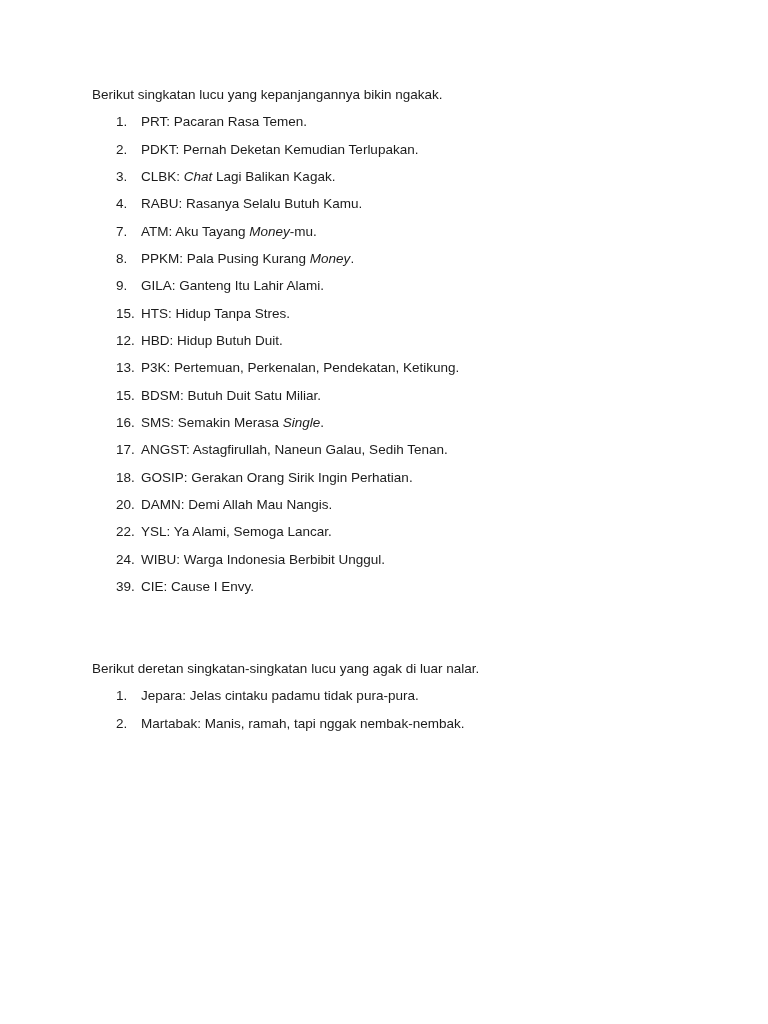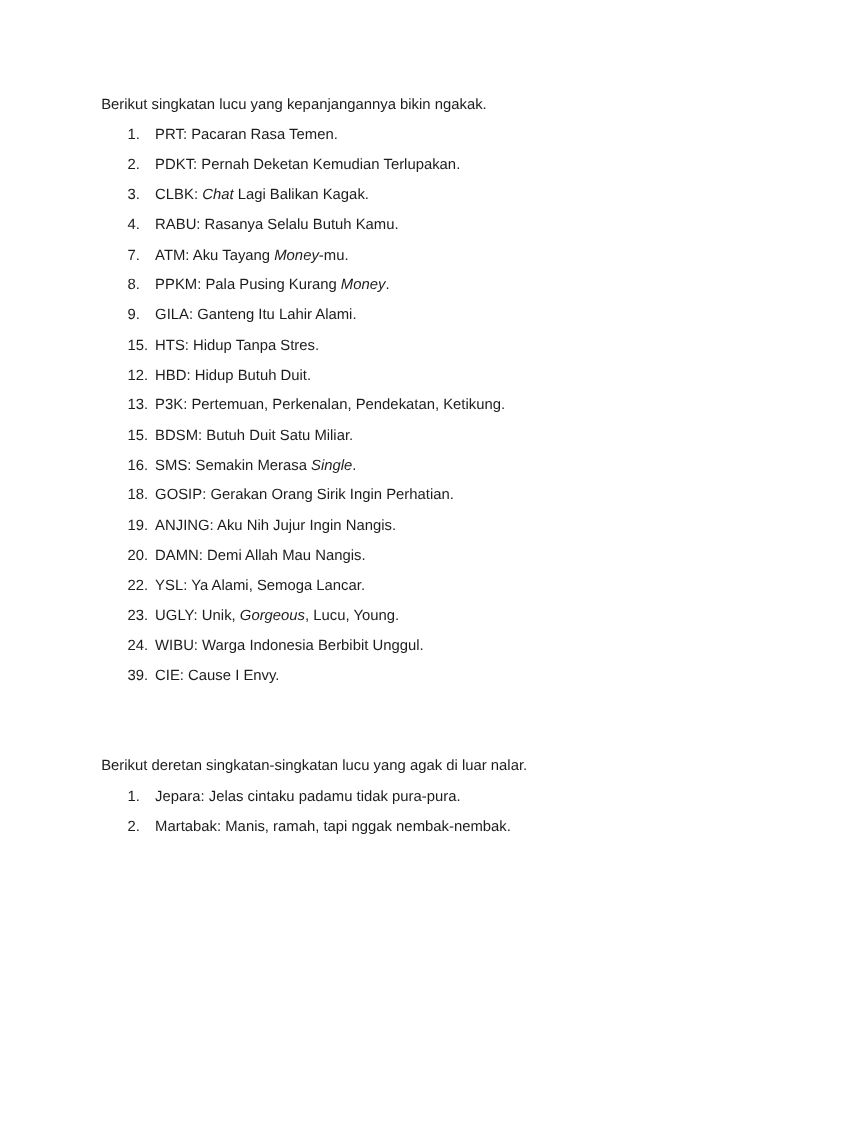--- a/index.html
+++ b/index.html
@@ -58,25 +58,24 @@
       <div class="row li"><span class="num">3.</span><span><span>CLBK: </span><span class="it">Chat</span><span> Lagi Balikan Kagak.</span></span></div>
       <div class="row li"><span class="num">4.</span><span><span>RABU: Rasanya Selalu Butuh Kamu.</span></span></div>
       <div class="row li"><span class="num">7.</span><span><span>ATM: Aku Tayang </span><span class="it">Money</span><span>-mu.</span></span></div>
       <div class="row li"><span class="num">8.</span><span><span>PPKM: Pala Pusing Kurang </span><span class="it">Money</span><span>.</span></span></div>
       <div class="row li"><span class="num">9.</span><span><span>GILA: Ganteng Itu Lahir Alami.</span></span></div>
       <div class="row li"><span class="num">15.</span><span><span>HTS: Hidup Tanpa Stres.</span></span></div>
       <div class="row li"><span class="num">12.</span><span><span>HBD: Hidup Butuh Duit.</span></span></div>
       <div class="row li"><span class="num">13.</span><span><span>P3K: Pertemuan, Perkenalan, Pendekatan, Ketikung.</span></span></div>
       <div class="row li"><span class="num">15.</span><span><span>BDSM: Butuh Duit Satu Miliar.</span></span></div>
       <div class="row li"><span class="num">16.</span><span><span>SMS: Semakin Merasa </span><span class="it">Single</span><span>.</span></span></div>
+      <div class="row li"><span class="num">17.</span><span><span>ANGST: Astagfirullah, Naneun Galau, Sedih Tenan.</span></span></div>
       <div class="row li"><span class="num">18.</span><span><span>GOSIP: Gerakan Orang Sirik Ingin Perhatian.</span></span></div>
-      <div class="row li"><span class="num">19.</span><span><span>ANJING: Aku Nih Jujur Ingin Nangis.</span></span></div>
       <div class="row li"><span class="num">20.</span><span><span>DAMN: Demi Allah Mau Nangis.</span></span></div>
       <div class="row li"><span class="num">22.</span><span><span>YSL: Ya Alami, Semoga Lancar.</span></span></div>
-      <div class="row li"><span class="num">23.</span><span><span>UGLY: Unik, </span><span class="it">Gorgeous</span><span>, Lucu, Young.</span></span></div>
       <div class="row li"><span class="num">24.</span><span><span>WIBU: Warga Indonesia Berbibit Unggul.</span></span></div>
       <div class="row li"><span class="num">39.</span><span><span>CIE: Cause I Envy.</span></span></div>
     </div>
 
   <div class="blank"></div>
   <div class="blank"></div>
 
   <div class="row intro">Berikut deretan singkatan-singkatan lucu yang agak di luar nalar.</div>
 
   <div>

